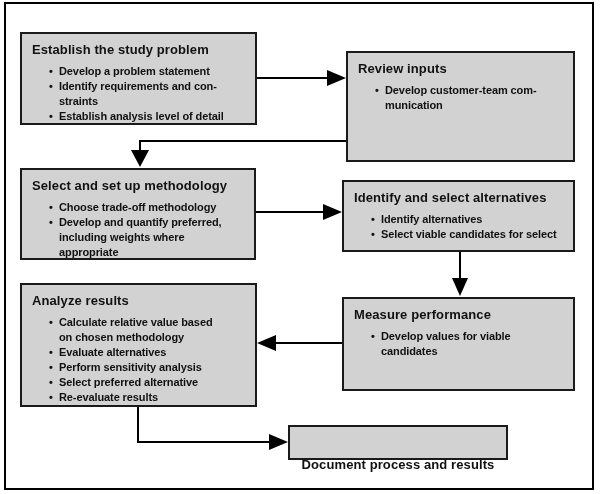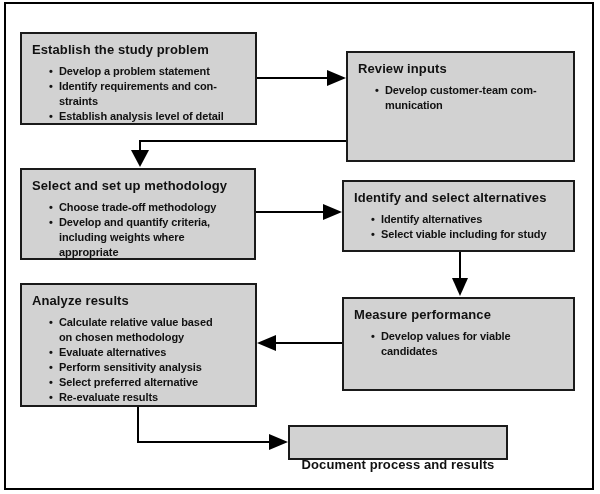--- a/index.html
+++ b/index.html
@@ -112,31 +112,31 @@
     <ul>
         <li>Develop customer-team com-
 munication</li>
       </ul>
   </div>
 
   <div class="box b-method">
     <div class="box-title">Select and set up methodology</div>
     <ul>
         <li>Choose trade-off methodology</li>
-        <li>Develop and quantify criteria,
+        <li>Develop and quantify preferred,
 including weights where
 appropriate</li>
       </ul>
   </div>
 
   <div class="box b-alts">
     <div class="box-title">Identify and select alternatives</div>
     <ul>
         <li>Identify alternatives</li>
-        <li>Select viable including for study</li>
+        <li>Select viable candidates for select</li>
       </ul>
   </div>
 
   <div class="box b-analyze">
     <div class="box-title">Analyze results</div>
     <ul>
         <li>Calculate relative value based
 on chosen methodology</li>
         <li>Evaluate alternatives</li>
         <li>Perform sensitivity analysis</li>

